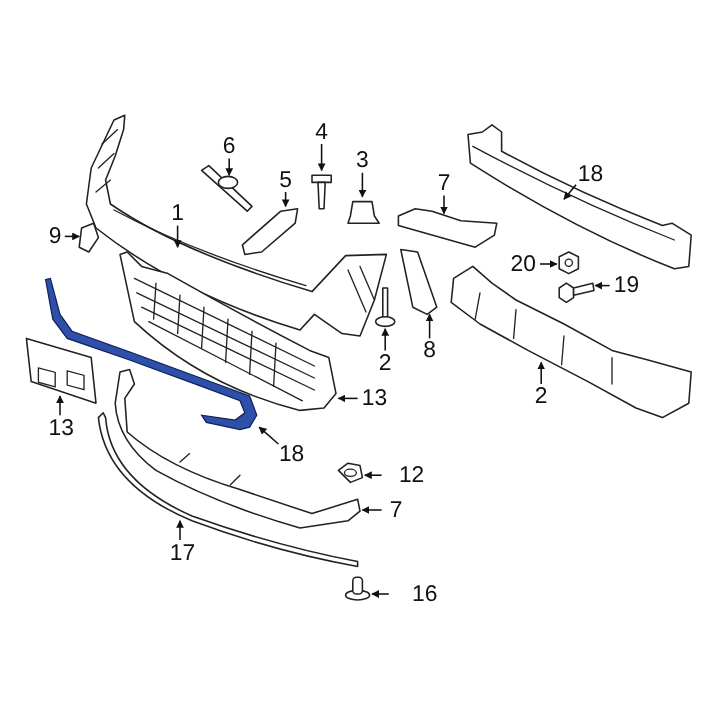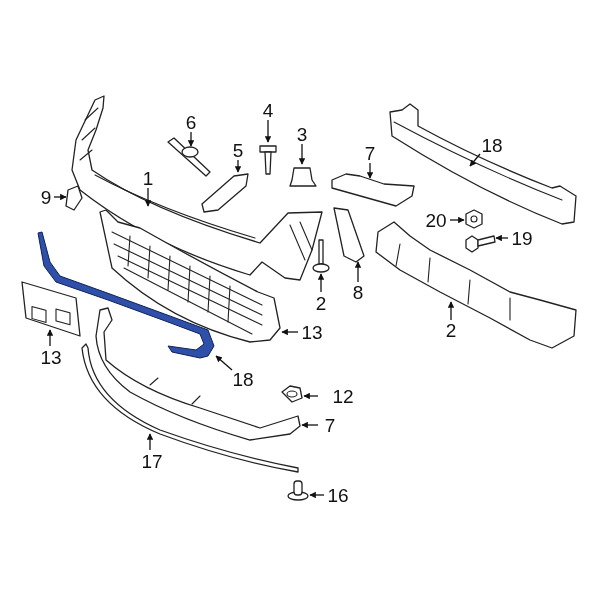--- a/index.html
+++ b/index.html
@@ -150,17 +150,17 @@
 <div class="label" style="left:191px;top:122px">6</div>
 <div class="label" style="left:370px;top:153px">7</div>
 <div class="label" style="left:358px;top:292px">8</div>
 <div class="label" style="left:46px;top:197px">9</div>
 <div class="label" style="left:51px;top:357px">13</div>
 <div class="label" style="left:330px;top:425px">7</div>
 <div class="label" style="left:343px;top:396px">12</div>
 <div class="label" style="left:312px;top:332px">13</div>
 <div class="label" style="left:243px;top:379px">18</div>
 <div class="label" style="left:152px;top:461px">17</div>
-<div class="label" style="left:338px;top:495px">16</div>
+<div class="label" style="left:354px;top:495px">16</div>
 <div class="label" style="left:451px;top:330px">2</div>
 <div class="label" style="left:492px;top:145px">18</div>
 <div class="label" style="left:522px;top:238px">19</div>
 <div class="label" style="left:436px;top:220px">20</div>
 
 </body></html>

